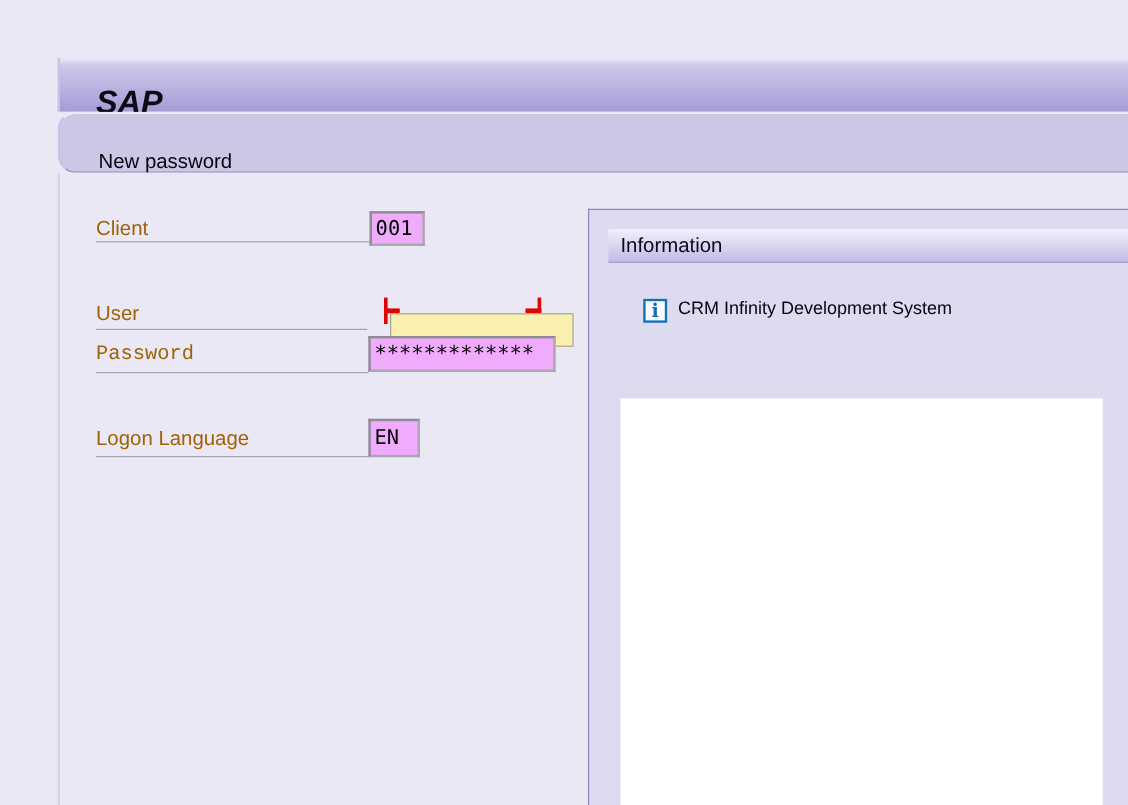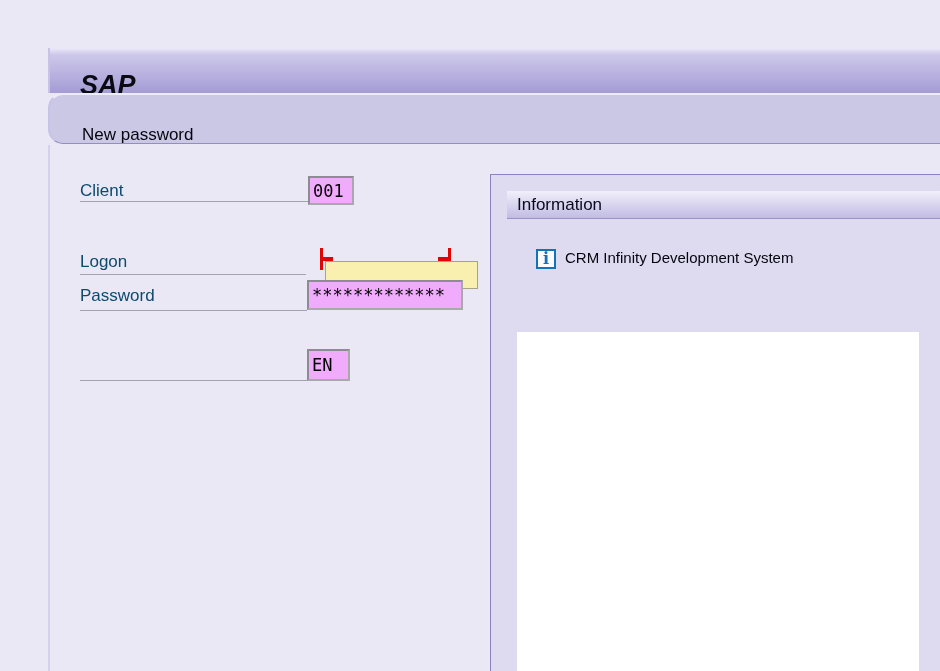--- a/index.html
+++ b/index.html
@@ -32,21 +32,21 @@
   .toolbar-btn {
     position: absolute; left: 16px; top: 14px;
     font-size: 17px; color: #05050f;
     cursor: default; white-space: nowrap;
   }
   .main { position: absolute; left: 0; top: 97px; width: 940px; height: 574px; background: #e9e8f4; border-left: 2px solid #d5d1ec; }
 
   
   .fld-label {
     position: absolute; left: 14px;
-    font-size: 17px; color: #0c4a6e; white-space: nowrap;
+    font-size: 17px; color: #a16207; white-space: nowrap;
   }
   .label-line {
     position: absolute; left: 14px; height: 1px;
     background: #a3a3b0;
   }
   .sap-input {
     position: absolute;
     font-family: "DejaVu Sans Mono", monospace;
     font-size: 17px; color: #000;
     background: #f0abfc;
@@ -119,34 +119,35 @@
 <div class="toolbar">
   <div class="toolbar-btn">New password</div>
 </div>
 
 <div class="main">
 
   <div class="fld-label" style="top:20px;">Client</div>
   <div class="label-line" style="top:40px; width:228px;"></div>
   <input class="sap-input client-field" type="text" maxlength="3" value="001" style="">
 
-  <div class="fld-label" style="top:91px;">Logon</div>
+  <div class="fld-label" style="top:91px;">User</div>
   <div class="label-line" style="top:113px; width:226px;"></div>
   <div class="focus-frame">
     <div class="corner tl"></div>
     <div class="corner tr"></div>
     <div class="corner bl"></div>
     <div class="corner br"></div>
     <input class="user-field" type="text" value="" style="">
   </div>
 
-  <div class="fld-label" style="top:125px;">Password</div>
+  <div class="fld-label" style="top:125px;font-family:Liberation Mono, monospace;">Password</div>
   <div class="label-line" style="top:149px; width:227px;"></div>
   <input class="sap-input pwd-field" type="text" value="*************" style="">
 
+  <div class="fld-label" style="top:195px;">Logon Language</div>
   <div class="label-line" style="top:219px; width:228px;"></div>
   <input class="sap-input lang-field" type="text" maxlength="2" value="EN" style="">
 
   <div class="info-panel">
     <div class="info-header">Information</div>
     <div class="info-row">
       <div class="info-icon">i</div>
       <div class="info-msg">CRM Infinity Development System</div>
     </div>
     <div class="info-whitebox"></div>

